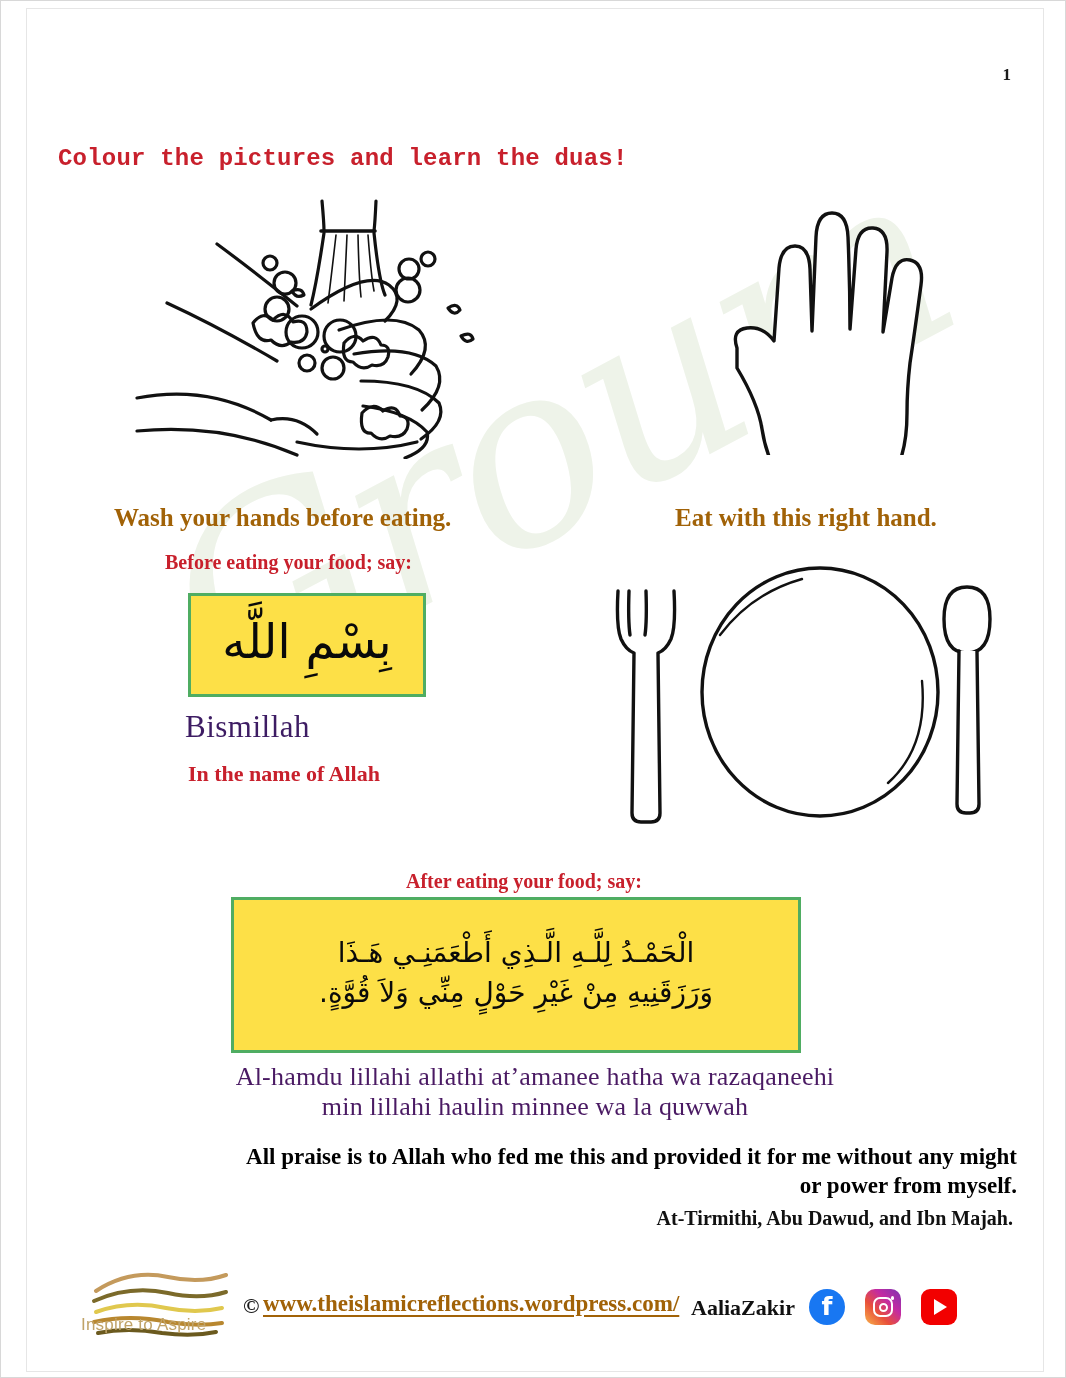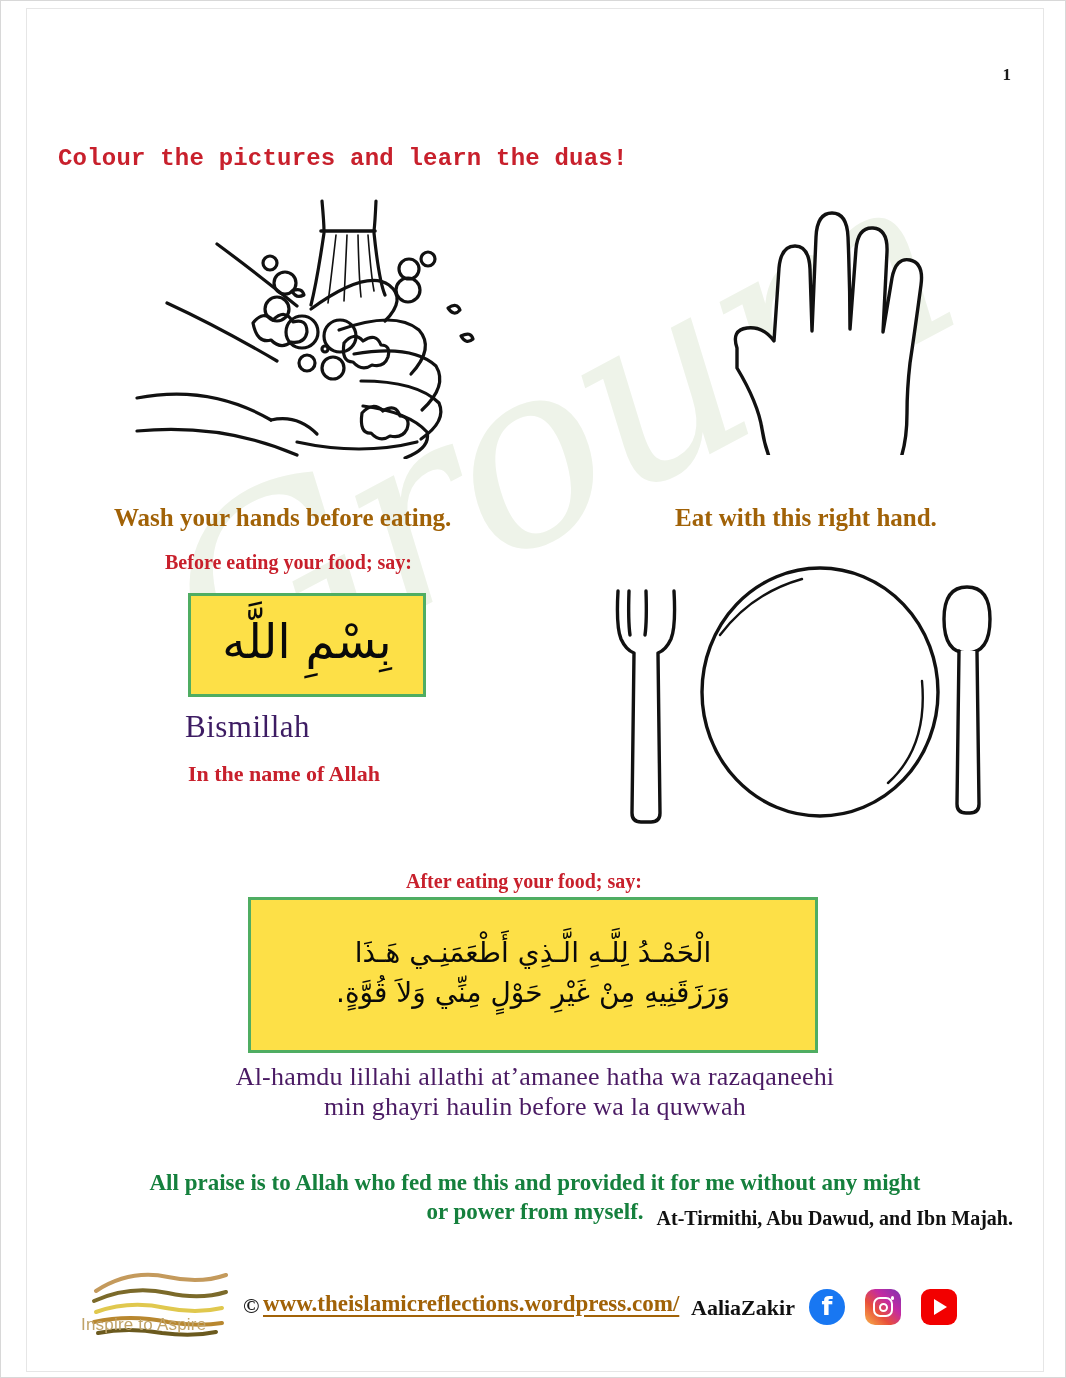--- a/index.html
+++ b/index.html
@@ -138,21 +138,21 @@
     font-family: "DejaVu Sans", sans-serif;
     font-size: 47px;
     line-height: 1.05;
     color: #0a0a0a;
     direction: rtl;
     white-space: nowrap;
     padding-bottom: 6px;
   }
 
   #dua-box {
-    left: 221px;
+    left: 204px;
     top: 888px;
     width: 570px;
     height: 156px;
     flex-direction: column;
     padding: 6px 10px 10px 10px;
   }
   .dua-arabic-line {
     font-family: "DejaVu Sans", sans-serif;
     font-size: 28px;
     line-height: 1.42;
@@ -193,27 +193,26 @@
     line-height: 1.16;
     color: #4a1a63;
     letter-spacing: 0.2px;
   }
   #dua-translit div { white-space: nowrap; }
 
   #dua-meaning {
     left: 26px;
     top: 1134px;
     width: 964px;
-    text-align: center;
+    text-align: right;
     font-family: "Liberation Serif", serif;
     font-size: 23px;
     font-weight: bold;
     line-height: 1.25;
-    color: #15803d;
-    margin-top: 26px;
+    color: #000000;
   }
 
   #dua-source {
     right: 30px;
     top: 1198px;
     font-family: "Liberation Serif", serif;
     font-size: 20px;
     font-weight: bold;
     color: #111111;
     white-space: nowrap;
@@ -454,21 +453,21 @@
 
     <div class="layer label-red" id="label-after-eating">After eating your food; say:</div>
 
     <div class="layer arabic-box" id="dua-box">
       <div class="dua-arabic-line">الْحَمْـدُ لِلَّـهِ الَّـذِي أَطْعَمَنِـي هَـذَا</div>
       <div class="dua-arabic-line">وَرَزَقَنِيهِ مِنْ غَيْرِ حَوْلٍ مِنِّي وَلاَ قُوَّةٍ.</div>
     </div>
 
     <div class="layer" id="dua-translit">
       <div>Al-hamdu lillahi allathi at’amanee hatha wa razaqaneehi</div>
-      <div>min ghayri haulin before wa la quwwah</div>
+      <div>min lillahi haulin minnee wa la quwwah</div>
     </div>
 
     <div class="layer" id="dua-meaning">
       <div>All praise is to Allah who fed me this and provided it for me without any might</div>
       <div>or power from myself.</div>
     </div>
 
     <div class="layer" id="dua-source">At-Tirmithi, Abu Dawud, and Ibn Majah.</div>
 
     <div id="footer">

